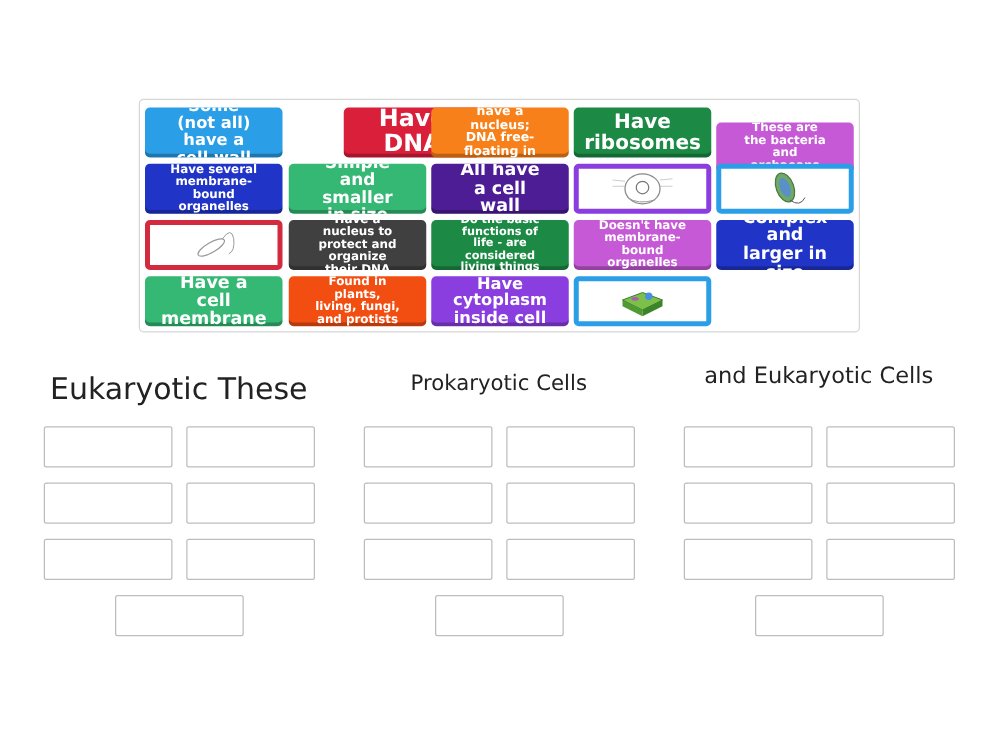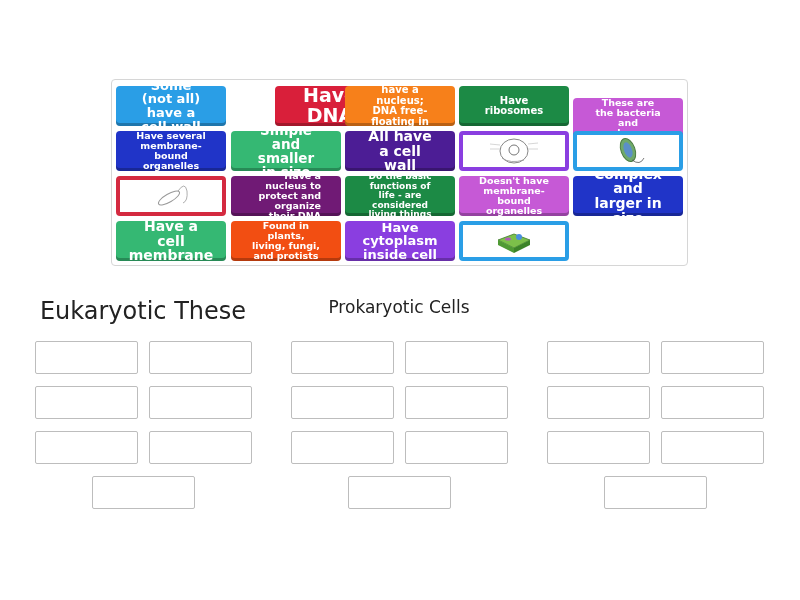--- a/index.html
+++ b/index.html
@@ -16,21 +16,21 @@
   .drop { position:absolute; width:103px; height:33px; border:1px solid #bdbdbd; border-radius:2px; box-sizing:border-box; background:#fff; }
 </style>
 </head>
 <body>
 
 <div class="tray"></div>
 
 <div class="tile t-md" style="left:116px;top:86px;background:#2a9ee6;font-size:13px;">Some (not all) have a cell wall</div>
 <div class="tile t-xl" style="left:231px;top:86px;background:#d91f3a;margin-left:44px;">Have DNA</div>
 <div class="tile t-sm" style="left:345px;top:86px;background:#f7801a;font-size:10px;">Doesn't have a nucleus; DNA free-floating in cytoplasm</div>
-<div class="tile t-lg" style="left:459px;top:86px;background:#1c8a45;font-size:10px;">Have ribosomes</div>
+<div class="tile t-lg" style="left:459px;top:86px;background:#1c8a45;font-size:16px;">Have ribosomes</div>
 <div class="tile t-sm" style="left:573px;top:98px;background:#c659d6;">These are the bacteria and archaeans</div>
 
 <div class="tile t-sm" style="left:116px;top:131px;background:#2034c8;">Have several membrane-bound organelles</div>
 <div class="tile t-lg" style="left:231px;top:131px;background:#35b873;">Simple and smaller in size</div>
 <div class="tile t-lg" style="left:345px;top:131px;background:#4c1d95;font-size:14px;">All have a cell wall</div>
 <div class="tile img-tile" style="left:459px;top:131px;border-color:#8a3ee0;">
   <svg width="60" height="30" viewBox="0 0 60 30">
     <ellipse cx="30" cy="15" rx="14" ry="12" fill="none" stroke="#888" stroke-width="1"></ellipse>
     <circle cx="30" cy="14" r="5" fill="none" stroke="#777" stroke-width="1"></circle>
     <path d="M18 22 Q26 28 40 24" fill="none" stroke="#999" stroke-width="0.8"></path>
@@ -47,41 +47,42 @@
     <path d="M34 24 Q42 30 46 22" fill="none" stroke="#555" stroke-width="0.8"></path>
   </svg>
 </div>
 
 <div class="tile img-tile" style="left:116px;top:176px;border-color:#d42a40;">
   <svg width="60" height="30" viewBox="0 0 60 30">
     <ellipse cx="28" cy="17" rx="12" ry="4" transform="rotate(-30 28 17)" fill="none" stroke="#999" stroke-width="1"></ellipse>
     <path d="M37 10 Q44 0 46 10 Q47 20 42 22" fill="none" stroke="#999" stroke-width="0.8"></path>
   </svg>
 </div>
-<div class="tile t-sm" style="left:231px;top:176px;background:#701a75;text-align:right;">Have a nucleus to protect and organize their DNA</div>
+<div class="tile t-sm" style="left:231px;top:176px;background:#404040;">Have a nucleus to protect and organize their DNA</div>
 <div class="tile t-sm" style="left:345px;top:176px;background:#1c8a45;font-size:9px;">Do the basic functions of life - are considered living things</div>
 <div class="tile t-sm" style="left:459px;top:176px;background:#c659d6;">Doesn't have membrane-bound organelles</div>
 <div class="tile t-lg" style="left:573px;top:176px;background:#2034c8;font-size:14px;">Complex and larger in size</div>
 
 <div class="tile t-lg" style="left:116px;top:221px;background:#35b873;font-size:14px;">Have a cell membrane</div>
 <div class="tile t-sm" style="left:231px;top:221px;background:#f24e12;">Found in plants, living, fungi, and protists</div>
 <div class="tile t-md" style="left:345px;top:221px;background:#8a3ee0;">Have cytoplasm inside cell</div>
 <div class="tile img-tile" style="left:459px;top:221px;border-color:#2a9ee6;">
   <svg width="60" height="30" viewBox="0 0 60 30">
     <polygon points="14,14 30,8 46,14 30,22" fill="#7cc04a" stroke="#3d7a2a" stroke-width="0.8"></polygon>
     <polygon points="14,14 30,22 30,27 14,19" fill="#4f9a34"></polygon>
     <polygon points="46,14 30,22 30,27 46,19" fill="#3c8428"></polygon>
     <circle cx="35" cy="11" r="3" fill="#4a8ee0"></circle>
     <ellipse cx="24" cy="13" rx="3" ry="1.5" fill="#b05ab8"></ellipse>
   </svg>
 </div>
 
 <div class="heading" style="left:20px;top:297px;width:246px;font-size:24px;">Eukaryotic These</div>
 <div class="heading" style="left:276px;top:297px;width:246px;font-size:17px;">Prokaryotic Cells</div>
 <div class="heading" style="left:532px;top:289px;width:246px;font-size:18px;line-height:24px;">
+  <div>and Eukaryotic Cells</div>
 </div>
 
 <div class="drop" style="left:35px;top:341px;"></div>
 <div class="drop" style="left:149px;top:341px;"></div>
 <div class="drop" style="left:35px;top:386px;"></div>
 <div class="drop" style="left:149px;top:386px;"></div>
 <div class="drop" style="left:35px;top:431px;"></div>
 <div class="drop" style="left:149px;top:431px;"></div>
 <div class="drop" style="left:92px;top:476px;"></div>
 

